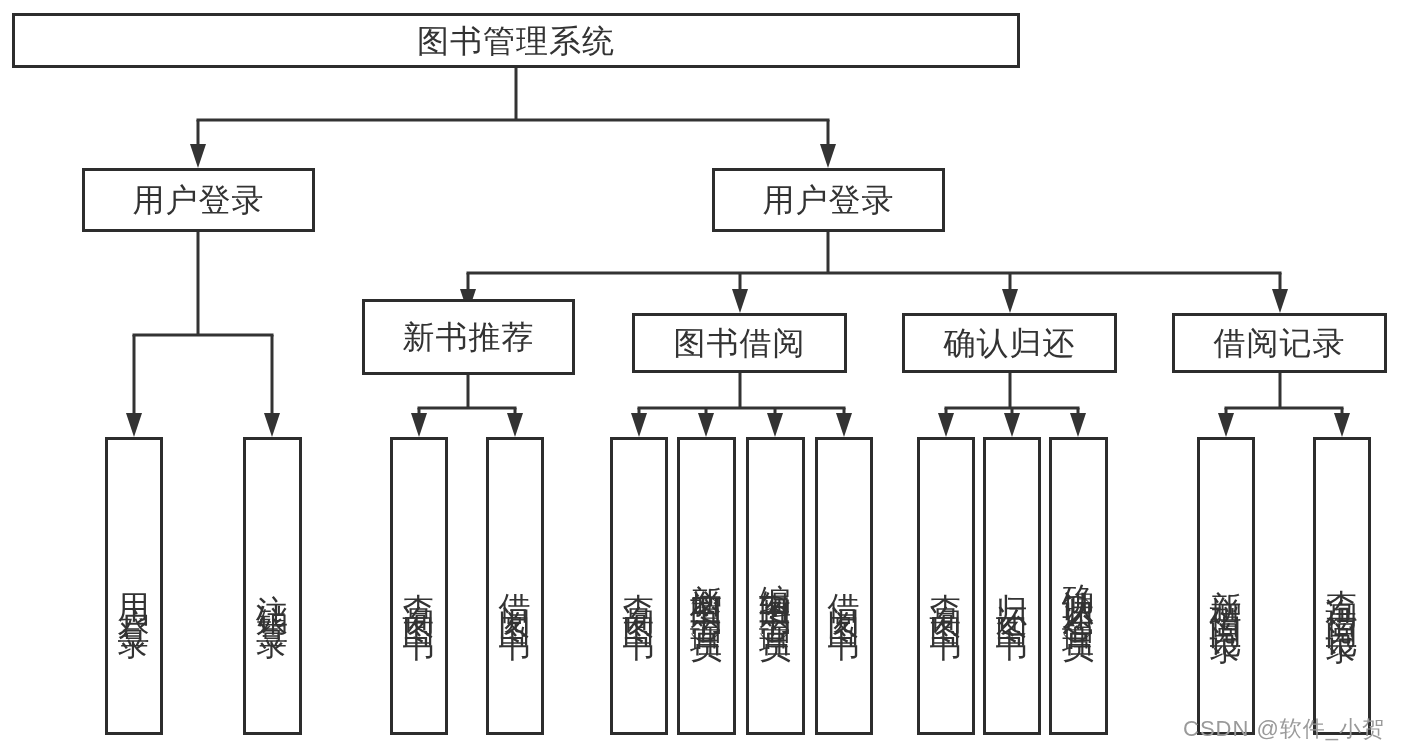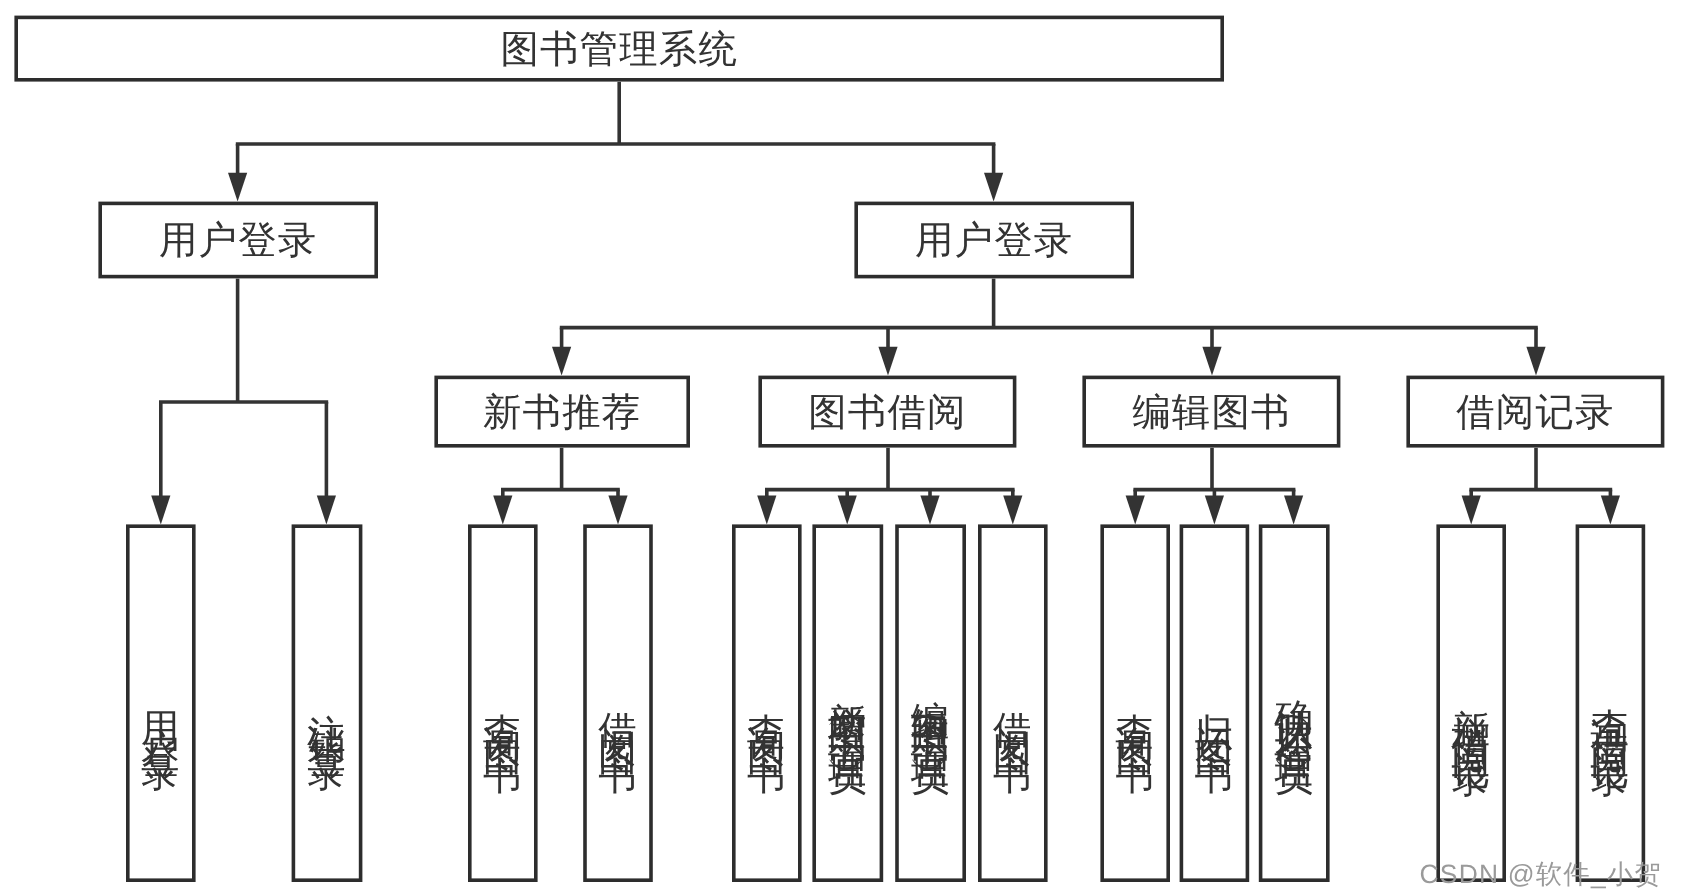--- a/index.html
+++ b/index.html
@@ -123,28 +123,28 @@
     <span>图书管理系统</span>
   </div>
 
   <div class="node" style="left:82px;top:168px;width:233px;height:64px;">
     <span>用户登录</span>
   </div>
   <div class="node" style="left:712px;top:168px;width:233px;height:64px;">
     <span>用户登录</span>
   </div>
 
-  <div class="node" style="left:362px;top:313px;width:213px;height:60px;">
+  <div class="node" style="left:362px;top:299px;width:213px;height:76px;">
     <span>新书推荐</span>
   </div>
   <div class="node" style="left:632px;top:313px;width:215px;height:60px;text-align:right;">
     <span>图书借阅</span>
   </div>
   <div class="node" style="left:902px;top:313px;width:215px;height:60px;">
-    <span>编辑图书</span>
+    <span>确认归还</span>
   </div>
   <div class="node" style="left:1172px;top:313px;width:215px;height:60px;">
     <span>借阅记录</span>
   </div>
 
   <div class="node" style="left:105px;top:437px;width:58px;height:298px;">
     <span class="leaf-label">用户登录</span>
   </div>
   <div class="node" style="left:243px;top:437px;width:59px;height:298px;">
     <span class="leaf-label">注销登录</span>

